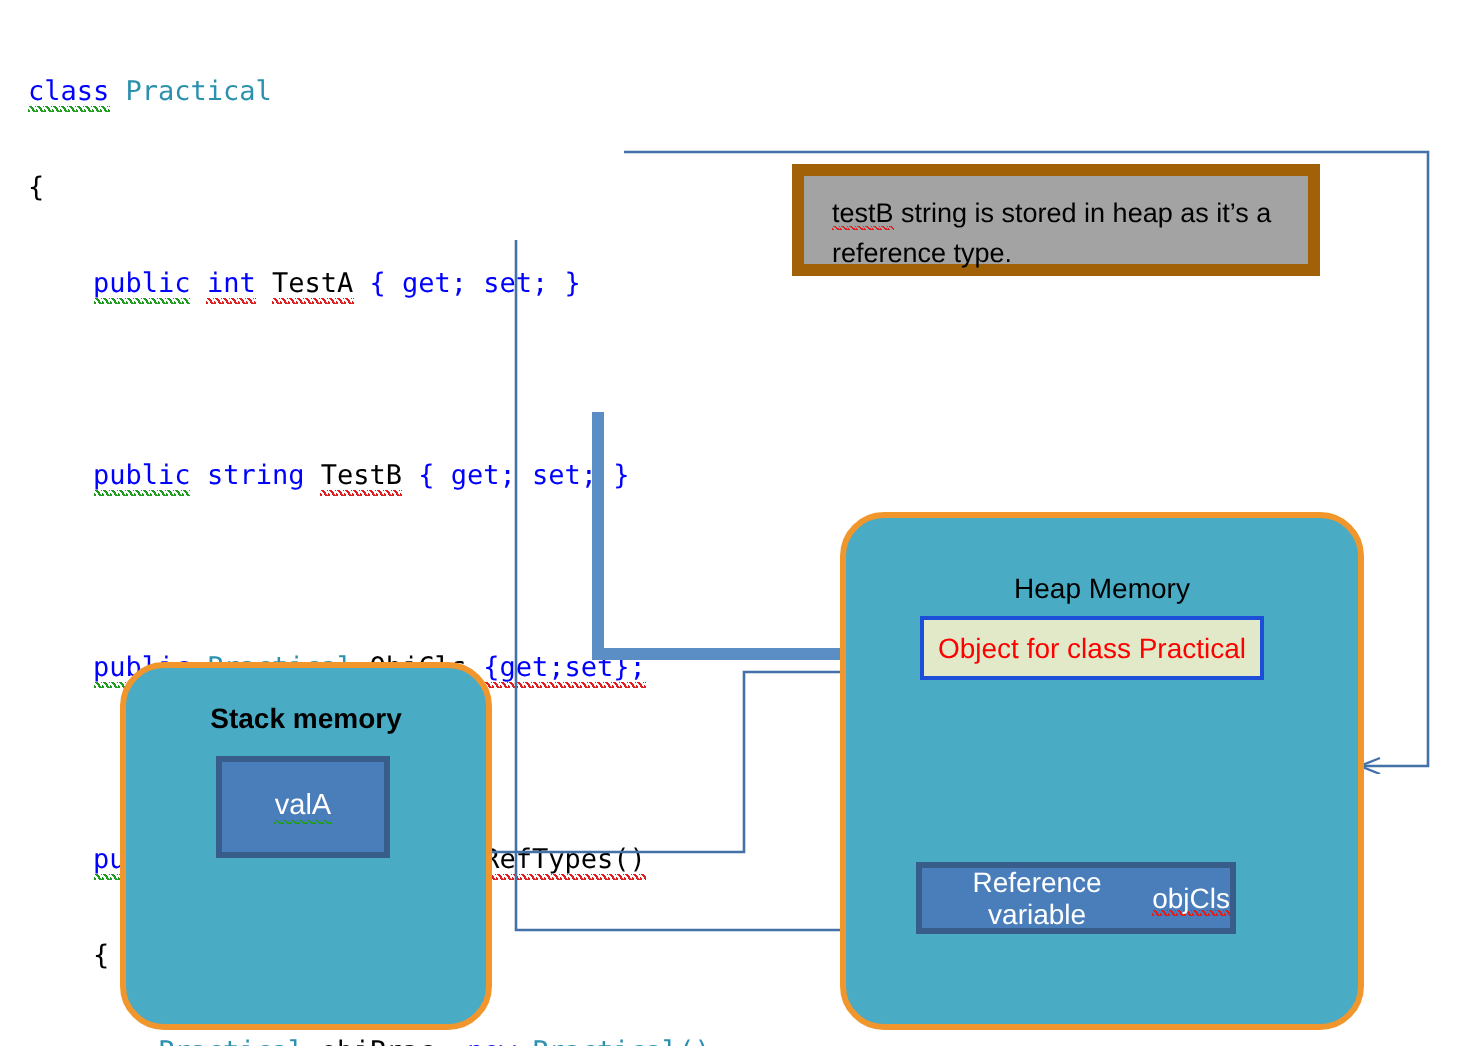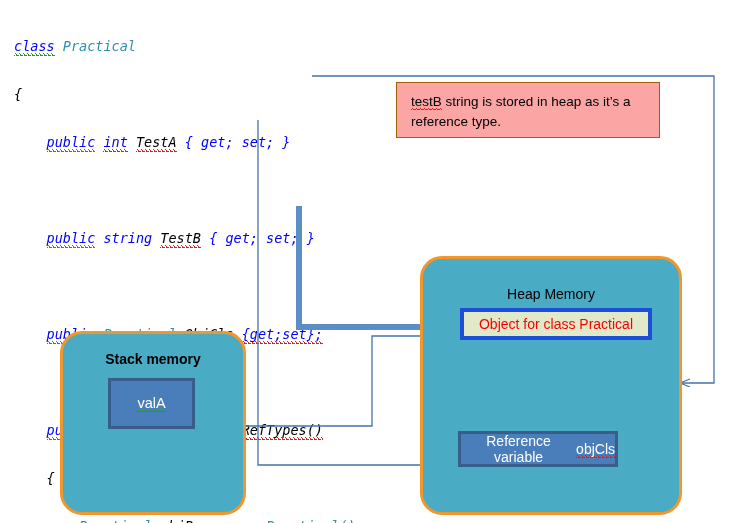--- a/index.html
+++ b/index.html
@@ -21,21 +21,21 @@
     position: absolute;
     left: 14px;
     top: 6px;
     width: 380px;
     font-family: "DejaVu Sans Mono", monospace;
     font-size: 13.5px;
     line-height: 16px;
     color: #000000;
     white-space: pre;
   }
-  .cl { display: block; height: 16px; font-style: italic; }
+  .cl { display: block; height: 16px; }
   .kw   { color: #0000ff; }
   .ty   { color: #2b91af; }
 
   
   .sq-g { border-bottom: 2px solid transparent;
           background-image:
             repeating-linear-gradient(45deg,#1f9d1f 0,#1f9d1f 1px,transparent 1px,transparent 2px);
           background-repeat: repeat-x;
           background-size: 4px 2.5px;
           background-position: 0 100%;
@@ -48,22 +48,22 @@
           background-position: 0 100%;
           padding-bottom: 1px; }
 
   
   #note {
     position: absolute;
     left: 396px;
     top: 82px;
     width: 264px;
     height: 56px;
-    border: 1px solid #a16207;
-    background: #fca5a5;
+    border: 6px solid #a16207;
+    background: #a3a3a3;
     box-sizing: border-box;
     padding: 9px 12px 0 14px;
     font-size: 13.5px;
     line-height: 20px;
     color: #000000;
   }
   #note .u { 
     background-image:
        repeating-linear-gradient(45deg,#e02020 0,#e02020 1px,transparent 1px,transparent 2px);
     background-repeat: repeat-x;
@@ -100,22 +100,22 @@
     color: #ffffff;
     font-size: 14.5px;
     display: flex;
     align-items: center;
     justify-content: center;
     text-align: center;
   }
   #slot-vala    { left: 108px; top: 378px; width: 87px;  height: 51px; }
   #slot-objprac { left: 68px;  top: 418px; width: 168px; height: 50px; font-size: 14.5px; }
   #slot-object  {
-    left: 460px; top: 308px; width: 192px; height: 32px;
-    background: #e2e9c8; border: 4px solid #1d4ed8;
+    left: 460px; top: 308px; width: 172px; height: 32px;
+    background: #e2e9c8; border: 2px solid #1d4ed8;
     color: #ff0000; font-size: 14px;
   }
   #slot-valb    { left: 458px; top: 362px; width: 195px; height: 40px; }
   #slot-refvar  { left: 458px; top: 431px; width: 160px; height: 36px; font-size: 14px; }
 
   #slot-vala .ulg,
   #slot-refvar .ulr {
     background-repeat: repeat-x;
     background-size: 4px 2.5px;
     background-position: 0 100%;

